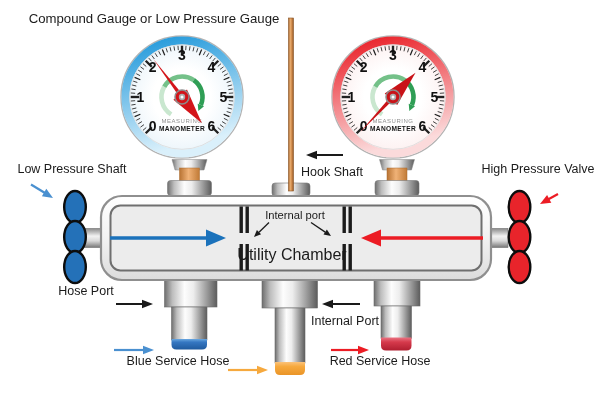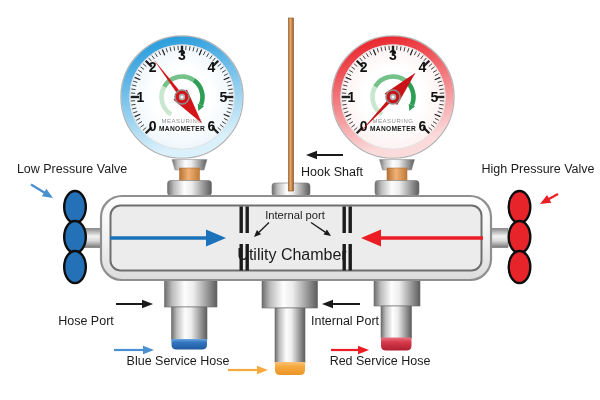--- a/index.html
+++ b/index.html
@@ -377,22 +377,23 @@
       <text x="63" y="96.5" text-anchor="middle" font-size="6.6" font-weight="bold" fill="#151515" letter-spacing="0.3">MANOMETER</text>
       <g>
         <polygon points="30.264078717000068,98.10497767772019 62.146155586662246,60.836449742249584 65.21784113346276,63.700842854512075" fill="#c91318"></polygon>
         <polygon points="54.73749845604956,59.39707504432627 67.17051138357546,70.99104716538875 85.50594588206245,38.865327846567375" fill="#c91318"></polygon>
       </g>
       <circle cx="63" cy="63" r="7" fill="#c91318" stroke="#8c8c8c" stroke-width="1.5"></circle>
       <circle cx="63" cy="63" r="3.2" fill="#ababab"></circle>
       <circle cx="63" cy="63" r="1.5" fill="#fff"></circle>
     </svg>
 
-  <div class="lbl" style="left:72px;top:163px">Low Pressure Valve</div>
+  <div class="lbl title" style="left:154px;top:12px">Compound Gauge or Low Pressure Gauge</div>
+  <div class="lbl" style="left:72px;top:163px">Low Pressure Shaft</div>
   <div class="lbl" style="left:538px;top:163px">High Pressure Valve</div>
   <div class="lbl" style="left:332px;top:165.5px">Hook Shaft</div>
   <div class="lbl small" style="left:295px;top:209px">Internal port</div>
   <div class="lbl small" style="left:292px;top:245.5px;font-size:16px">Utility Chamber</div>
-  <div class="lbl" style="left:86px;top:315px">Hose Port</div>
+  <div class="lbl" style="left:86px;top:285px">Hose Port</div>
   <div class="lbl" style="left:345px;top:315px">Internal Port</div>
   <div class="lbl" style="left:178px;top:355px">Blue Service Hose</div>
   <div class="lbl" style="left:380px;top:355px">Red Service Hose</div>
 </div>
 
 </body></html>

